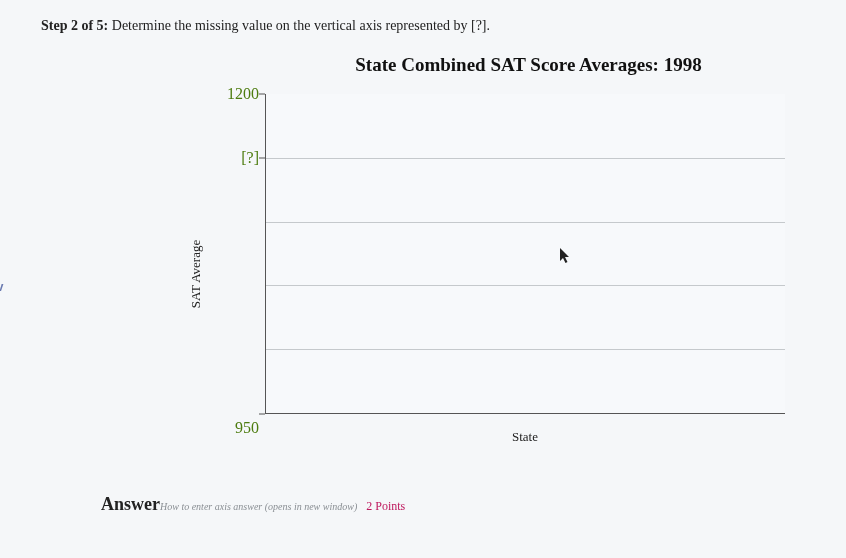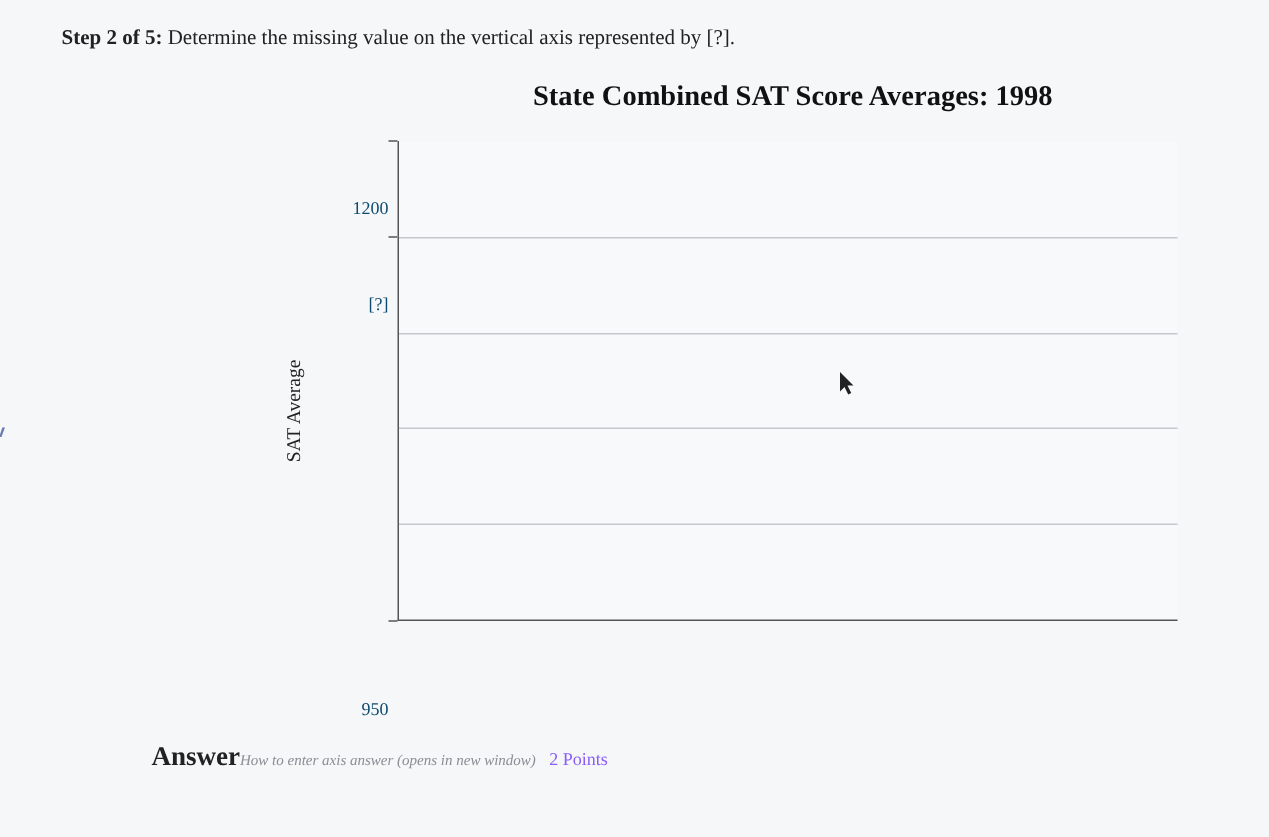--- a/index.html
+++ b/index.html
@@ -44,25 +44,24 @@
       left: 95px;
       top: 50%;
       transform: translate(-50%,-50%) rotate(-90deg);
       font-size: 13px;
       color: #222;
       white-space: nowrap;
     }
     .ytick {
       position: absolute;
       right: calc(100% - 158px);
-      font-size: 12px;
-      color: #0c4a6e;
+      font-size: 16px;
+      color: #4d7c0f;
       transform: translateY(-50%);
       white-space: nowrap;
-      margin-top: 45px;
     }
     .ytick-mark {
       position: absolute;
       left: 158px;
       width: 6px;
       height: 1px;
       background: #555;
       transform: translateY(-50%);
     }
     .plot {
@@ -91,21 +90,21 @@
       color: #222;
     }
     .answer-row {
       margin-top: 30px;
       margin-left: 60px;
       font-size: 12px;
       color: #444;
     }
     .answer-row .ans { font-weight: bold; color: #222; font-size: 18px; }
     .answer-row .hint { font-style: italic; color: #8a8f94; font-size: 10px; }
-    .answer-row .pts { color: #8b5cf6; font-size: 12px; margin-left: 6px; margin-top: 44px; }
+    .answer-row .pts { color: #be185d; font-size: 12px; margin-left: 6px; margin-top: 44px; }
     .prev-frag {
       position: absolute;
       left: -10px;
       top: 280px;
       font-size: 12px;
       color: #6a7ab0;
       font-weight: bold;
     }
     .cursor {
       position:absolute;
@@ -138,20 +137,21 @@
     <div class="ytick" style="top:344px">950</div>
     <div class="ytick-mark" style="top:330px"></div>
 
     <div class="plot">
       <div class="grid" style="top:20%"></div>
       <div class="grid" style="top:40%"></div>
       <div class="grid" style="top:60%"></div>
       <div class="grid" style="top:80%"></div>
     </div>
 
+    <div class="xlabel">State</div>
   </div>
 
   <div class="answer-row">
     <span class="ans">Answer</span><span class="hint">How to enter axis answer (opens in new window)</span>
     <span class="pts">2 Points</span>
   </div>
 </div>
 
 <div class="prev-frag">ev</div>
 

